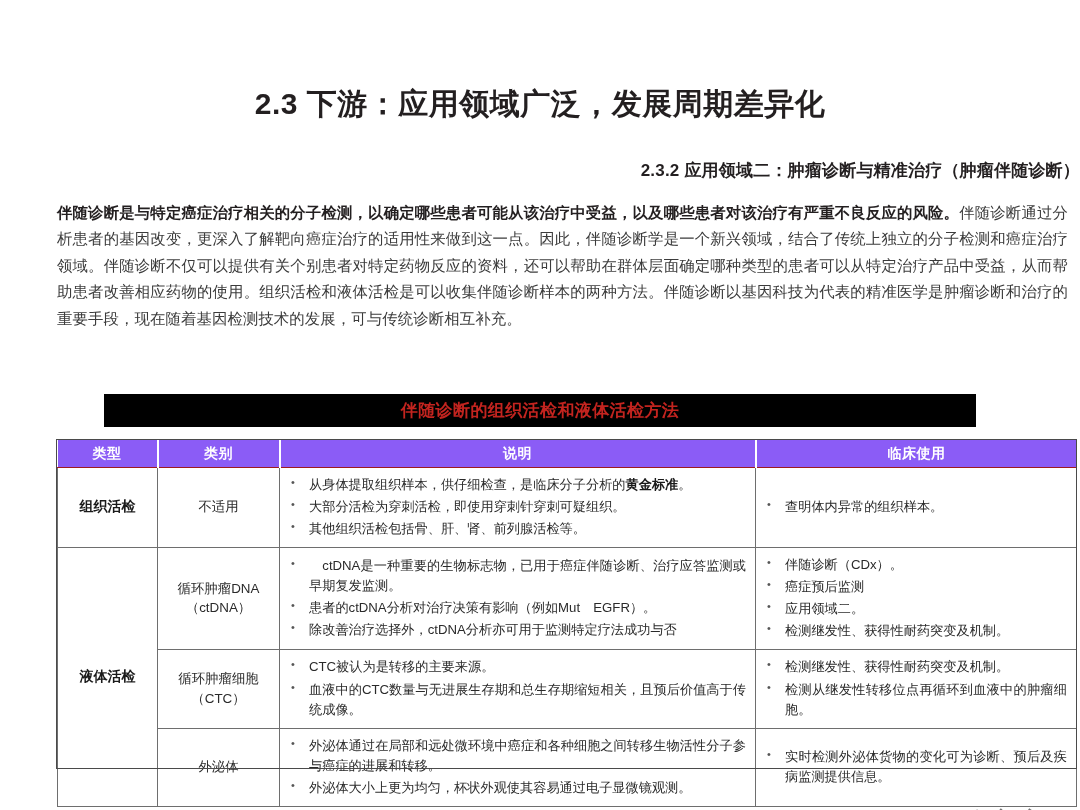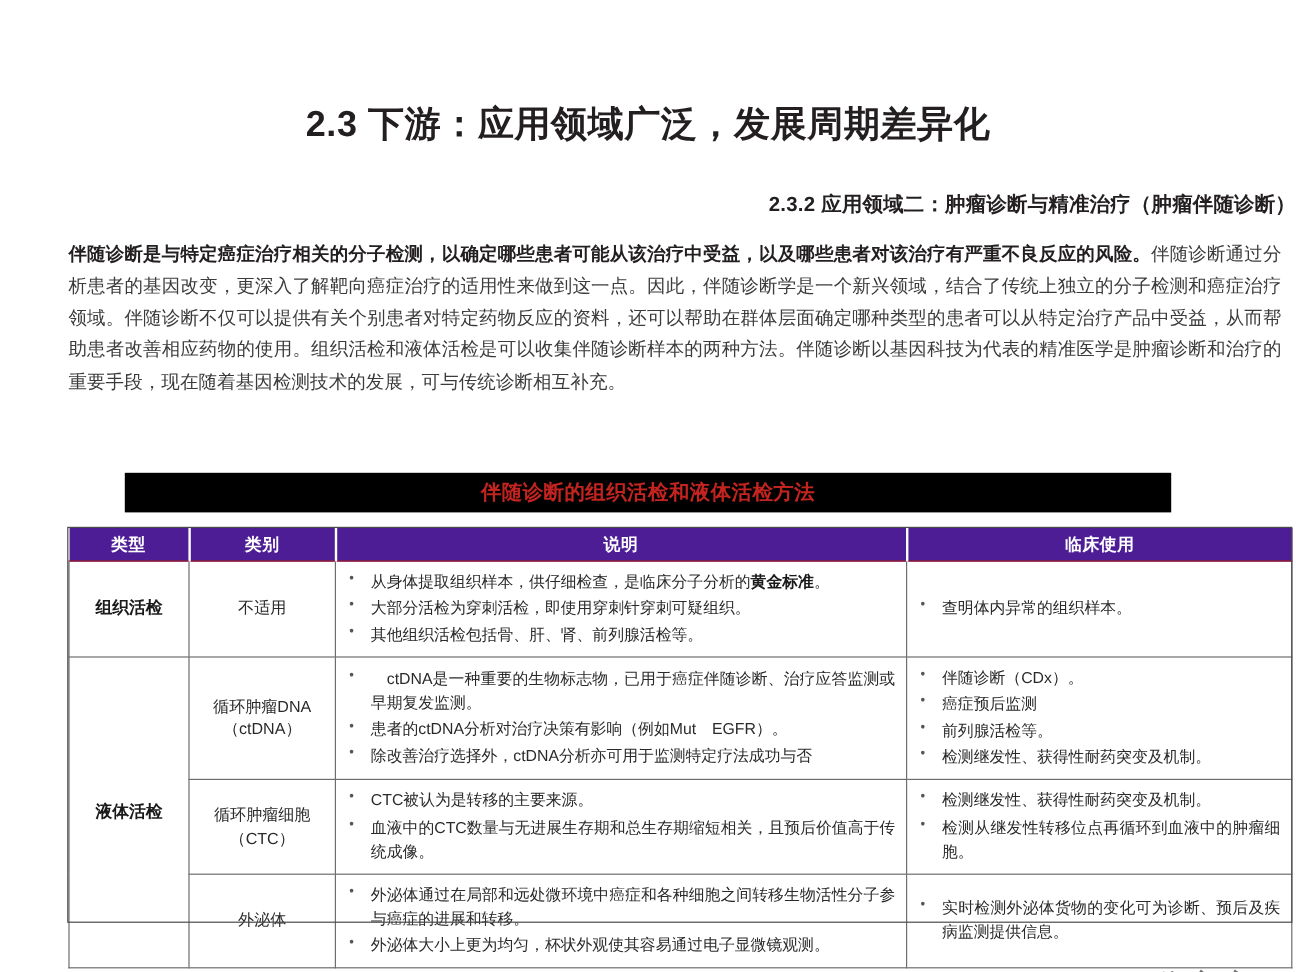--- a/index.html
+++ b/index.html
@@ -92,21 +92,21 @@
     table-layout: fixed;
     font-size: 13.2px;
     color: #2a2a2a;
   }
   .data-table col.c-type  { width: 100px; }
   .data-table col.c-cat   { width: 122px; }
   .data-table col.c-desc  { width: 476px; }
   .data-table col.c-use   { width: 321px; }
 
   .data-table thead th {
-    background: #4c1d95;
+    background: #8b5cf6;
     color: #ffffff;
     font-weight: bold;
     font-size: 14px;
     height: 27px;
     text-align: center;
     border-right: 2px solid #ffffff;
     border-bottom: 1px solid #9e1a20;
     letter-spacing: 0.5px;
     padding: 0;
   }
@@ -269,21 +269,21 @@
             <ul class="bullets">
               <li>　ctDNA是一种重要的生物标志物，已用于癌症伴随诊断、治疗应答监测或早期复发监测。</li>
               <li>患者的ctDNA分析对治疗决策有影响（例如Mut　EGFR）。</li>
               <li>除改善治疗选择外，ctDNA分析亦可用于监测特定疗法成功与否</li>
             </ul>
           </td>
           <td>
             <ul class="bullets">
               <li>伴随诊断（CDx）。</li>
               <li>癌症预后监测</li>
-              <li>前列腺活检等。</li>
+              <li>应用领域二。</li>
               <li>检测继发性、获得性耐药突变及机制。</li>
             </ul>
           </td>
         </tr>
         <tr>
           <td class="cell-cat">循环肿瘤细胞<br>（CTC）</td>
           <td>
             <ul class="bullets">
               <li>CTC被认为是转移的主要来源。</li>
               <li>血液中的CTC数量与无进展生存期和总生存期缩短相关，且预后价值高于传统成像。</li>

